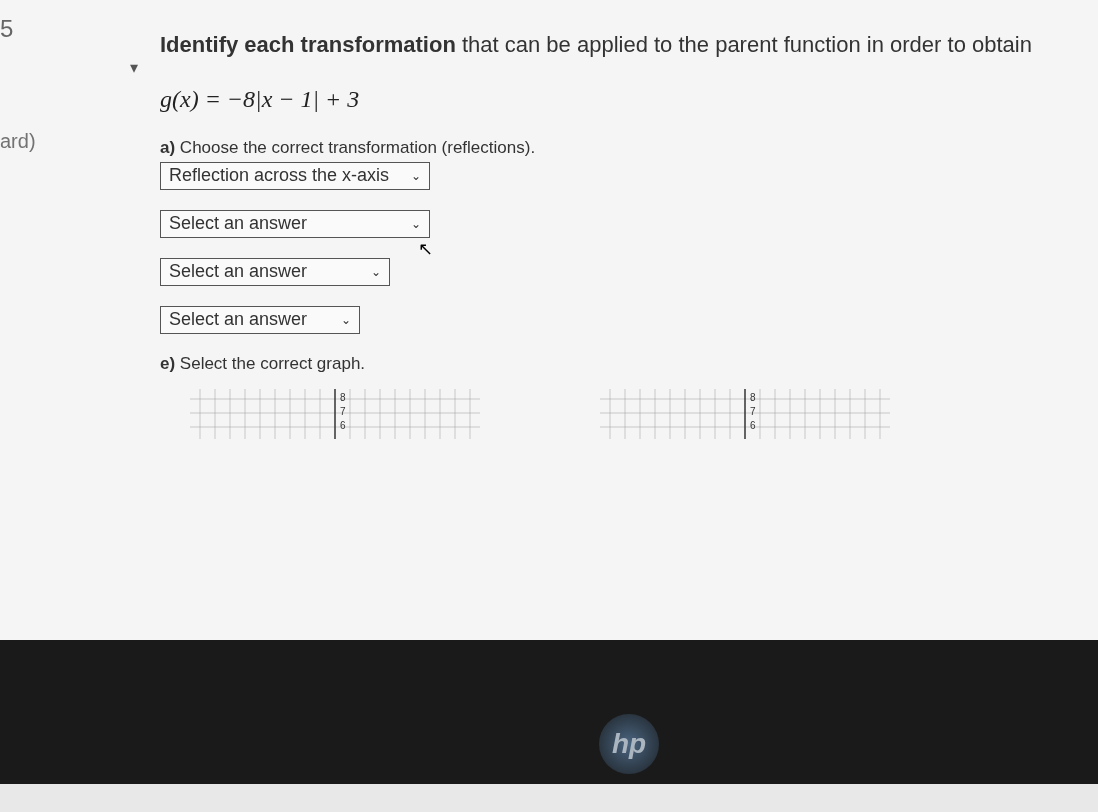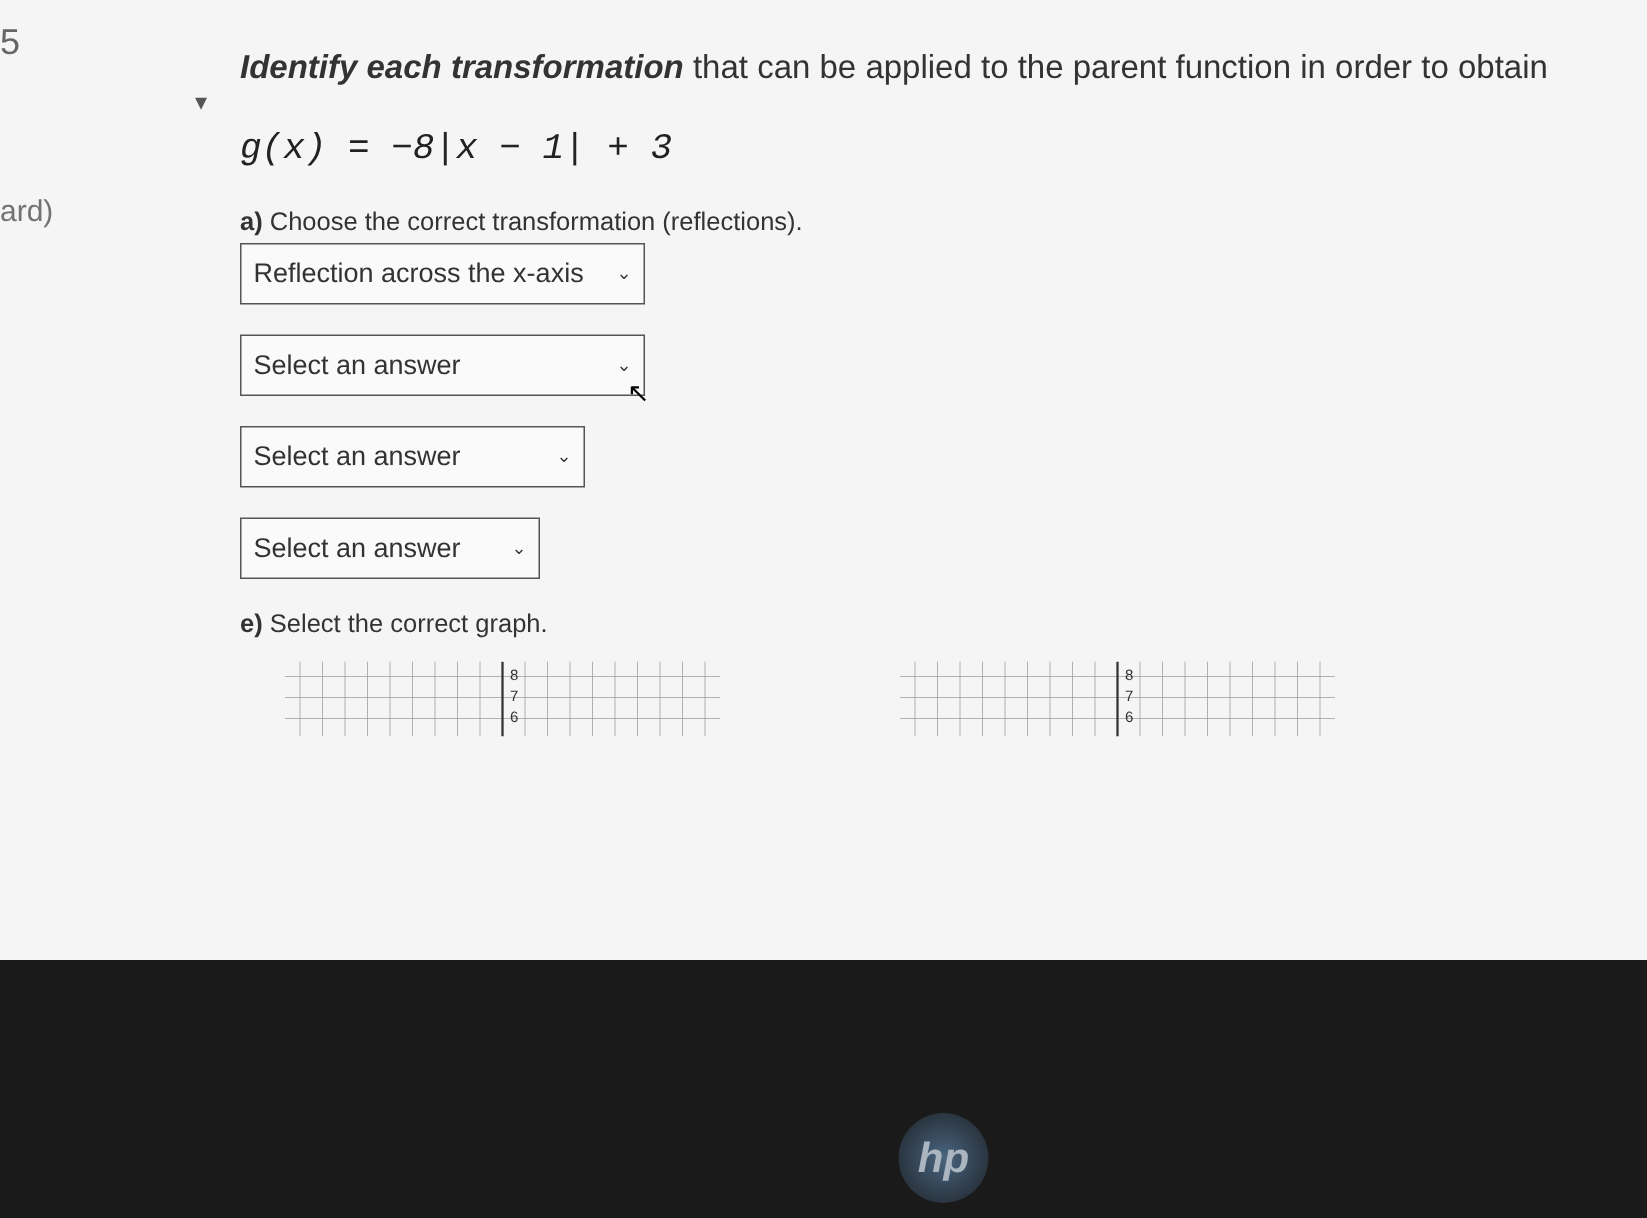--- a/index.html
+++ b/index.html
@@ -49,24 +49,23 @@
     }
     .prompt-text {
       font-size: 22px;
       color: #333;
       line-height: 1.4;
       margin-bottom: 25px;
       font-weight: normal;
     }
     .prompt-text strong {
       font-weight: bold;
-      font-style: italic;
     }
     .equation {
-      font-family: Liberation Mono, monospace;
+      font-family: Liberation Serif, serif;
       font-size: 24px;
       font-style: italic;
       margin-bottom: 25px;
       color: #222;
     }
     .question-block {
       margin-bottom: 20px;
     }
     .question-label {
       font-size: 17px;
@@ -79,21 +78,21 @@
     .select-box {
       border: 1.5px solid #555;
       background: #fafafa;
       padding: 3px 8px;
       font-size: 18px;
       color: #333;
       display: inline-flex;
       align-items: center;
       gap: 6px;
       min-width: 180px;
-      height: 41px;
+      height: 28px;
       cursor: pointer;
     }
     .select-box.wide {
       min-width: 270px;
     }
     .select-box .chevron {
       margin-left: auto;
       font-size: 12px;
     }
     .cursor-icon {
@@ -112,21 +111,21 @@
       width: 290px;
       height: 50px;
       position: relative;
     }
     .mini-graph svg {
       width: 100%;
       height: 100%;
     }
     .bottom-bar {
       background: #1a1a1a;
-      height: 172px;
+      height: 144px;
       width: 100%;
       position: relative;
     }
     .hp-logo {
       position: absolute;
       left: 50%;
       bottom: 10px;
       transform: translateX(50px);
       width: 60px;
       height: 60px;

